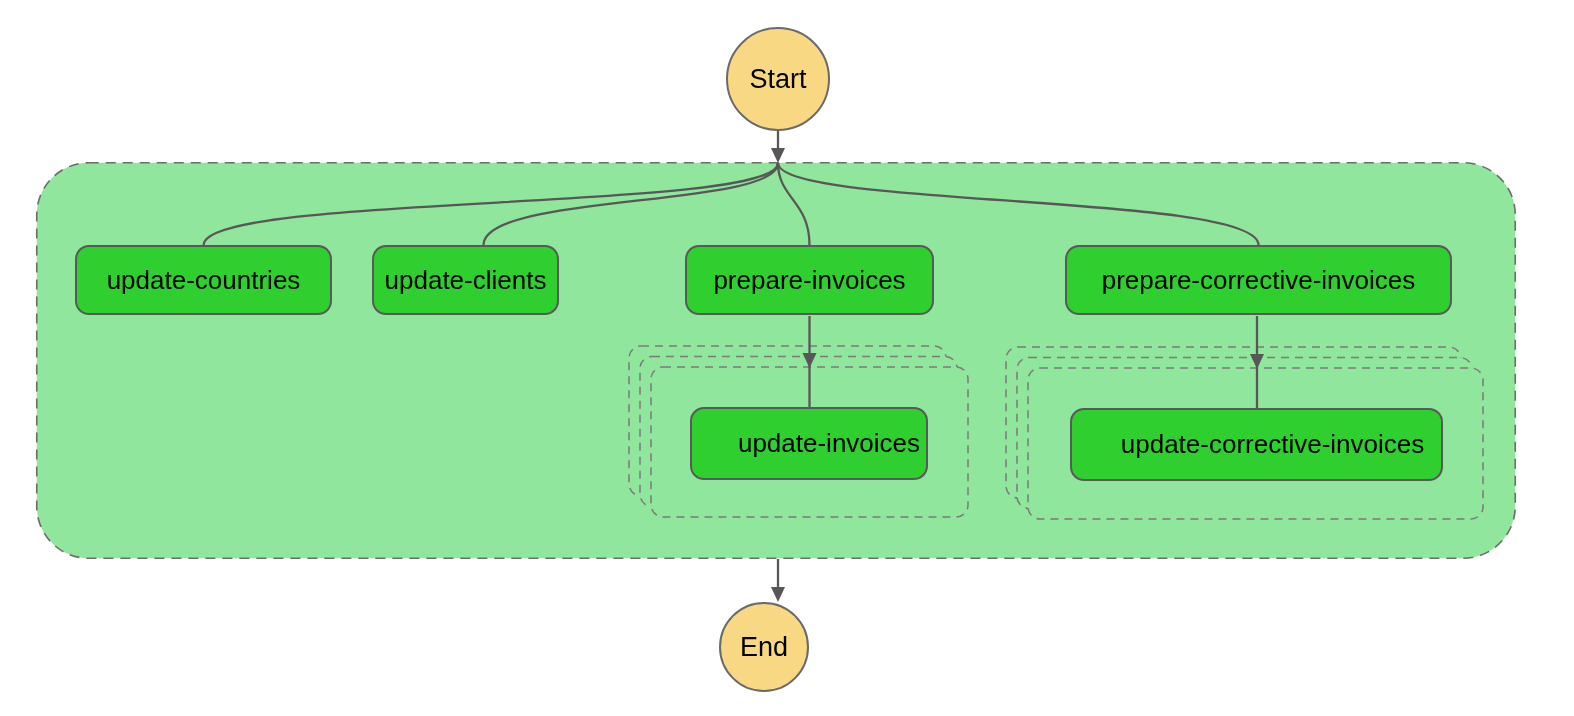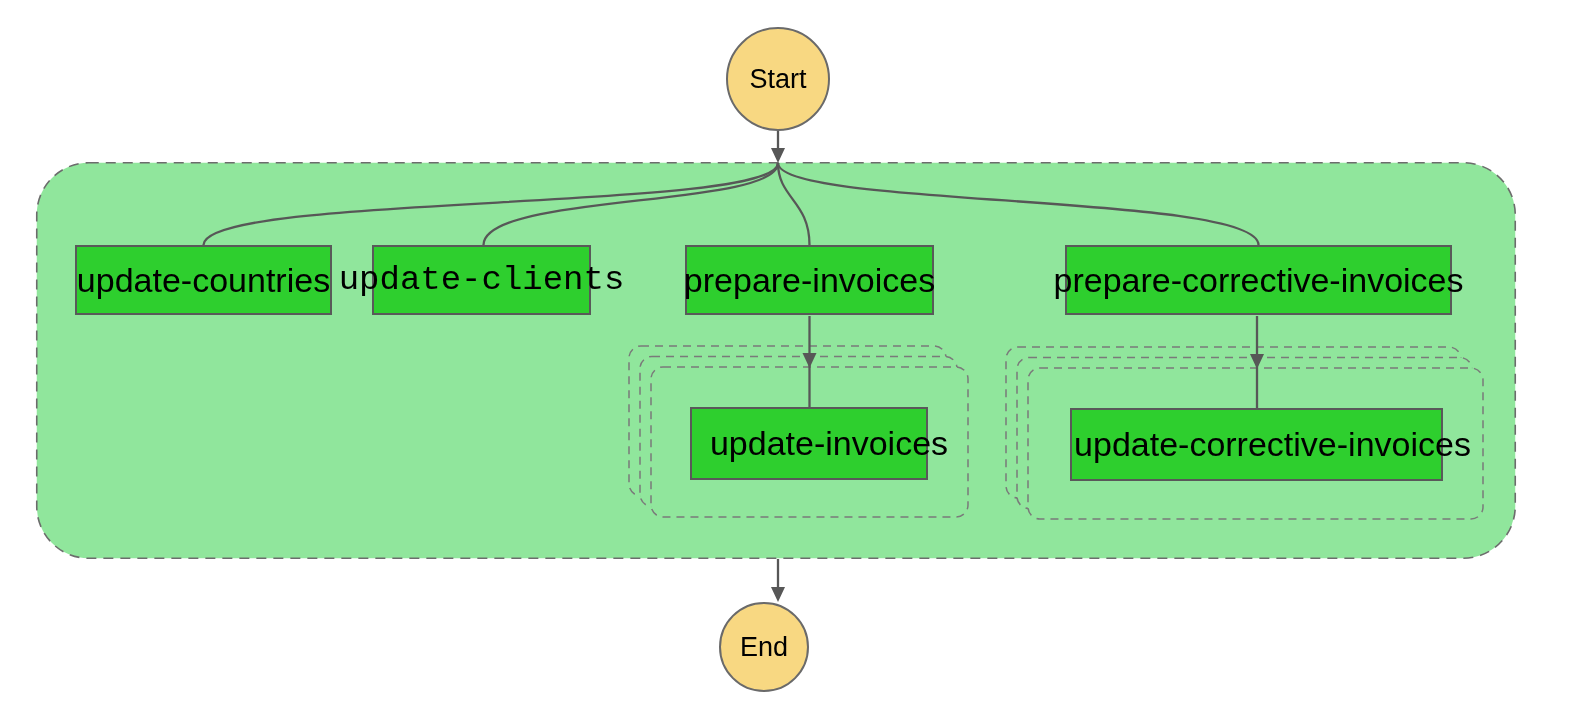--- a/index.html
+++ b/index.html
@@ -35,22 +35,22 @@
     position:absolute;
     display:flex;
     align-items:center;
     justify-content:center;
     box-sizing:border-box;
     color:var(--c-label_text);
   }
   .task{
     background:var(--c-task_bg);
     border:2px solid var(--c-task_border);
-    border-radius:0;
-    font-size:34px;
+    border-radius:14px;
+    font-size:26px;
     white-space:nowrap;
   }
   .terminal{
     background:var(--c-terminal_bg);
     border:2px solid var(--c-terminal_border);
     border-radius:50%;
     font-size:27px;
   }
   .node-label{ pointer-events:none; }
 </style>
@@ -95,21 +95,21 @@
   </svg>
 
   <div class="node terminal" style="left:726px; top:27px; width:104px; height:104px;">
     <span class="node-label">Start</span>
   </div>
 
   <div class="node task" style="left:75px; top:245px; width:257px; height:70px;">
     <span class="node-label">update-countries</span>
   </div>
 
-  <div class="node task" style="left:372px; top:245px; width:219px; height:70px;font-family:Liberation Mono, monospace;">
+  <div class="node task" style="left:372px; top:245px; width:187px; height:70px;">
     <span class="node-label">update-clients</span>
   </div>
 
   <div class="node task" style="left:1065px; top:245px; width:387px; height:70px;">
     <span class="node-label">prepare-corrective-invoices</span>
   </div>
 
   <div class="node task" style="left:685px; top:245px; width:249px; height:70px;">
     <span class="node-label">prepare-invoices</span>
   </div>

